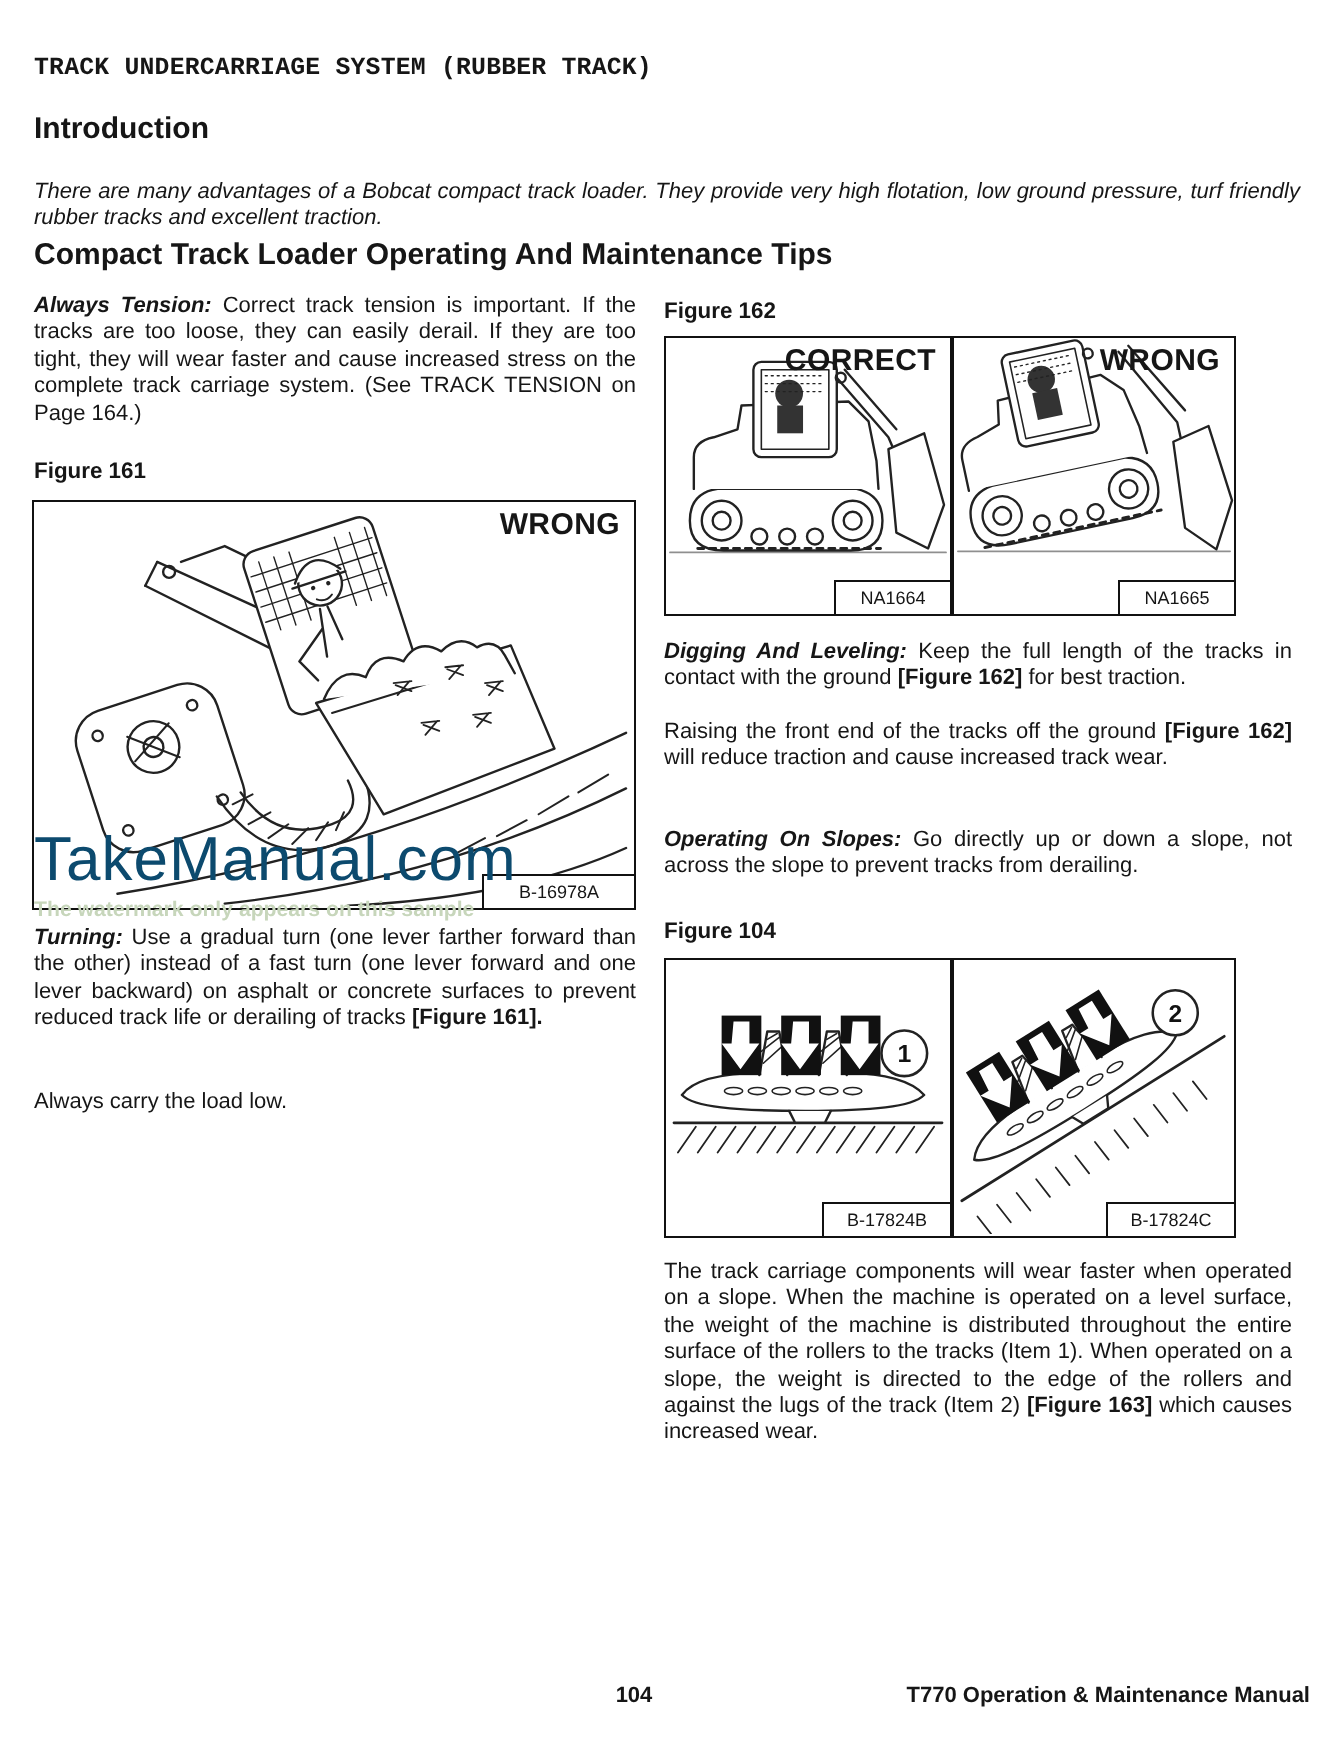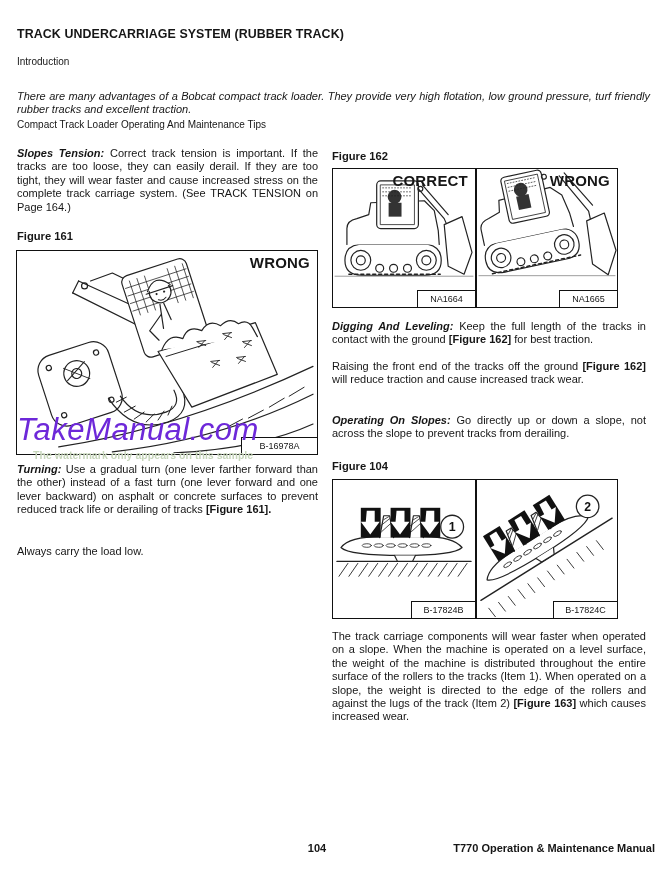--- a/index.html
+++ b/index.html
@@ -1,22 +1,22 @@
 <!DOCTYPE html>
 <html><head>
 <meta charset="utf-8">
 <style>
   html,body{margin:0;padding:0;}
   body{
     width:665px;height:872px;background:#ffffff;position:relative;overflow:hidden;
     font-family:"Liberation Sans","DejaVu Sans",sans-serif;color:#161616;
   }
   .abs{position:absolute;}
-  .title{font-size:12.4px;font-weight:bold;letter-spacing:.1px;}
-  .h2{font-size:10px;font-weight:normal;text-align:center;}
+  .title{font-size:12.4px;font-weight:bold;letter-spacing:.1px;font-family:Liberation Mono, monospace;}
+  .h2{font-size:15px;font-weight:bold;text-align:center;}
   .figh{font-size:11.2px;font-weight:bold;}
   .para{font-size:11px;line-height:13.4px;text-align:justify;margin:0;}
   .lead{font-weight:bold;font-style:italic;}
   .fr{font-weight:bold;}
   .figbox{border:1.6px solid #111;background:#fff;box-sizing:border-box;}
   .panel{position:absolute;top:0;bottom:0;}
   .divider{position:absolute;top:0;bottom:0;width:2px;background:#111;}
   .figlabel{position:absolute;top:3px;right:7px;font-size:15px;font-weight:bold;letter-spacing:.2px;}
   .capbox{
     position:absolute;right:0;bottom:0;background:#fff;border-left:1.4px solid #111;border-top:1.4px solid #111;
@@ -29,21 +29,21 @@
   .sk{fill:none;stroke:#222;stroke-width:1.2;stroke-linecap:round;stroke-linejoin:round;}
 </style>
 </head>
 <body>
 
 <div class="abs title" style="left:17px;top:27px;">TRACK UNDERCARRIAGE SYSTEM (RUBBER TRACK)</div>
 <div class="abs h2" style="left:17px;top:56px;">Introduction</div>
 <p class="abs para" style="left:17px;top:90px;width:633px;font-style:italic;">There are many advantages of a Bobcat compact track loader. They provide very high flotation, low ground pressure, turf friendly rubber tracks and excellent traction.</p>
 <div class="abs h2" style="left:17px;top:119px;">Compact Track Loader Operating And Maintenance Tips</div>
 
-<p class="abs para" style="left:17px;top:147px;width:301px;"><span class="lead">Slopes Tension:</span>
+<p class="abs para" style="left:17px;top:147px;width:301px;"><span class="lead">Always Tension:</span>
 <span>Correct track tension is important. If the tracks are too loose, they can easily derail. If they are too tight, they will wear faster and cause increased stress on the complete track carriage system. (See TRACK TENSION on Page 164.)</span></p>
 
 <div class="abs figh" style="left:17px;top:230px;">Figure 161</div>
 
 <div class="abs figbox" style="left:16px;top:250px;width:302px;height:205px;">
   <svg viewBox="0 0 301 203" width="299" height="202">
     <g class="sk" stroke-width="1.3">
 
       <path d="M42 197 Q166 178 298 116"></path>
       <path d="M96 202 Q205 190 298 144"></path>
@@ -92,22 +92,22 @@
       <path d="M228 92 l8 3 m-7 2 l6 -7 m-8 1 l9 -1" stroke-width="0.9"></path>
       <path d="M196 112 l8 3 m-7 2 l6 -7 m-8 1 l9 -1" stroke-width="0.9"></path>
       <path d="M222 108 l8 3 m-7 2 l6 -7 m-8 1 l9 -1" stroke-width="0.9"></path>
     </g>
   </svg>
   <div class="figlabel">WRONG</div>
   <div class="capbox" style="width:76px;">B-16978A</div>
 </div>
 
 <div class="abs" style="left:17px;top:412px;z-index:5;">
-  <div class="wm-main" style="color:#6d28d9;font-style:italic;">TakeManual.com</div>
-  <div class="wm-sub" style="color:#c7d6bb;margin-left:16px;">The watermark only appears on this sample</div>
+  <div class="wm-main" style="color:#0c4a6e;">TakeManual.com</div>
+  <div class="wm-sub" style="color:#c7d6bb;">The watermark only appears on this sample</div>
 </div>
 
 <p class="abs para" style="left:17px;top:463px;width:301px;"><span class="lead">Turning:</span>
 <span>Use a gradual turn (one lever farther forward than the other) instead of a fast turn (one lever forward and one lever backward) on asphalt or concrete surfaces to prevent reduced track life or derailing of tracks</span>
 <span class="fr">[Figure 161].</span></p>
 
 <p class="abs para" style="left:17px;top:545px;width:301px;">Always carry the load low.</p>
 
 <div class="abs figh" style="left:332px;top:150px;">Figure 162</div>
 

